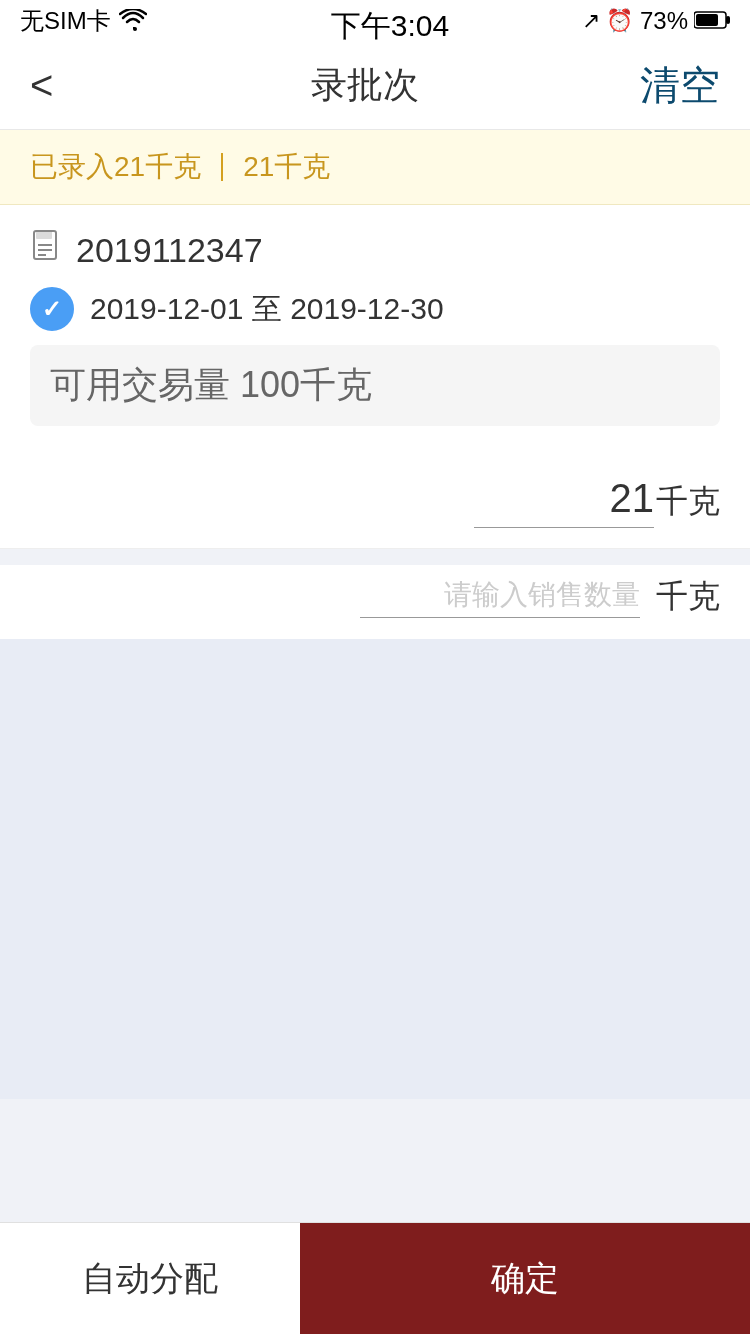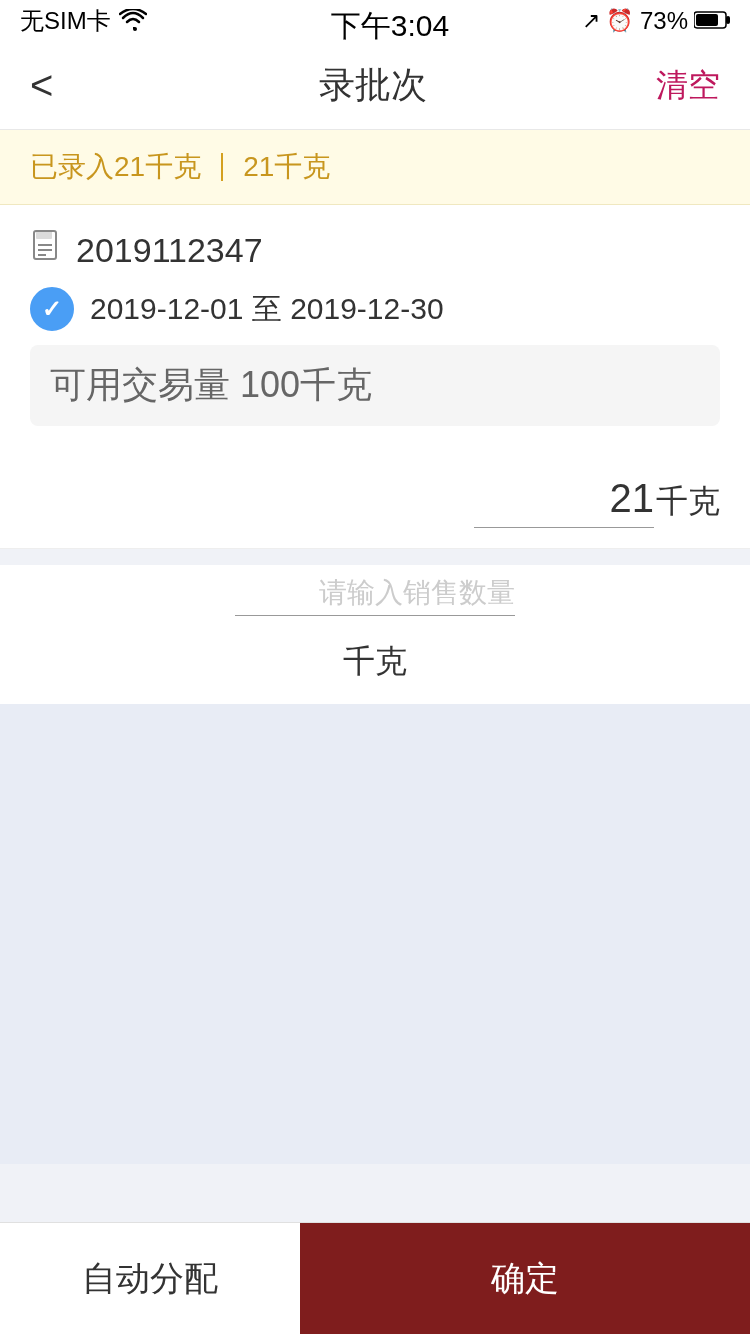--- a/index.html
+++ b/index.html
@@ -62,22 +62,22 @@
       color: #333;
       cursor: pointer;
       width: 60px;
     }
     .nav-title {
       font-size: 36px;
       font-weight: 500;
       color: #333;
     }
     .nav-clear {
-      font-size: 32px;
-      color: #be185d;
+      font-size: 40px;
+      color: #0c4a6e;
       cursor: pointer;
     }
 
     
     .info-banner {
       background: #fffbe6;
       padding: 18px 30px;
       display: flex;
       align-items: center;
       gap: 20px;
@@ -191,23 +191,22 @@
     .item-separator {
       height: 16px;
       background: #f0f2f7;
     }
 
     
     .input-row {
       display: flex;
       align-items: center;
       justify-content: flex-end;
-      gap: 24px;
+      gap: 16px;
       padding: 10px 30px 20px 30px;
-      flex-direction: column;
     }
 
     
     .empty-area {
       background: #e8ecf5;
       height: 460px;
     }
 
     
     .bottom-bar {

